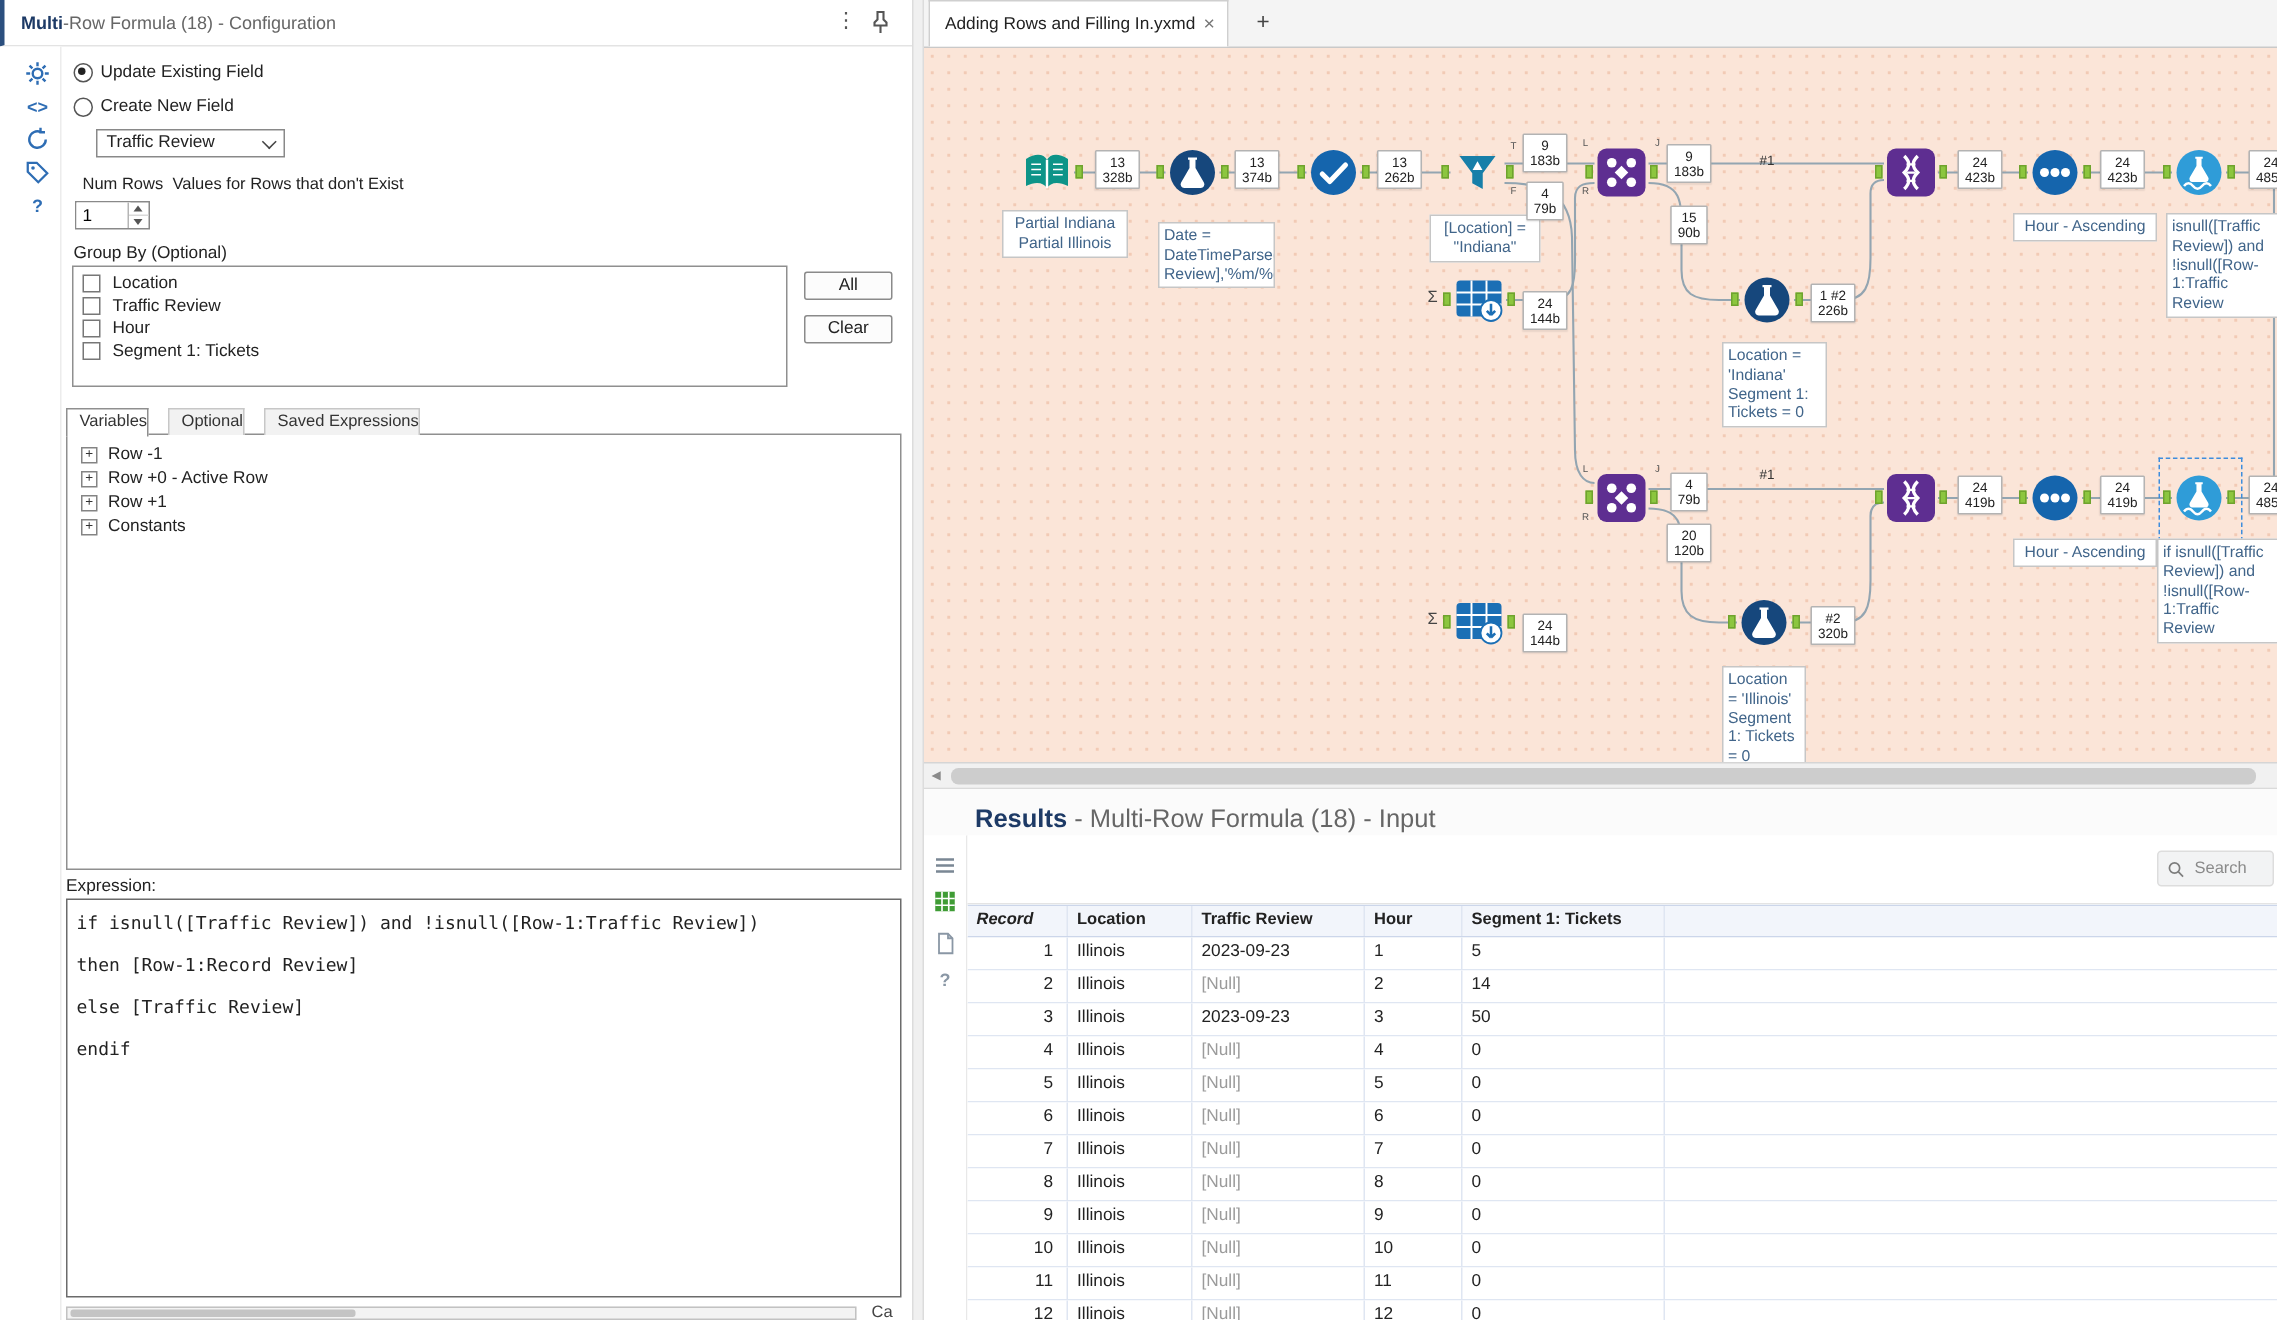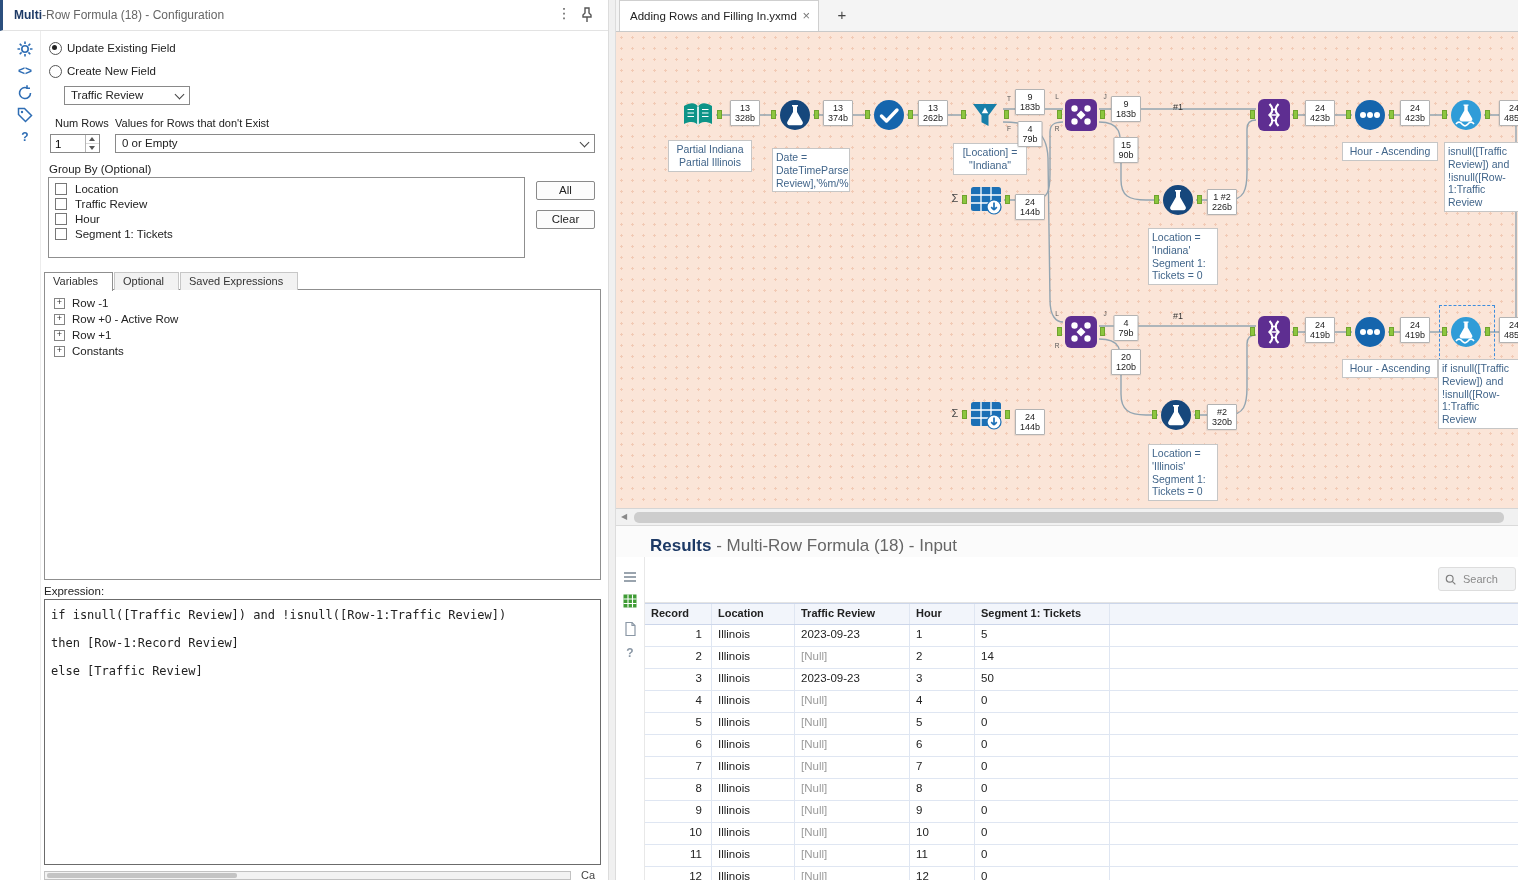--- a/index.html
+++ b/index.html
@@ -38,21 +38,21 @@
   .spin-up::after{top:2px;border-bottom:4px solid #555;}
   .spin-dn::after{top:2px;border-top:4px solid #555;}
 
   .groupbox{position:absolute;left:48px;top:177px;width:477px;height:81px;border:1px solid #8f8f8f;background:#fff;overflow:hidden;padding-top:3px;box-sizing:border-box;}
   .gb-row{height:15px;display:flex;align-items:center;gap:8px;padding-left:6px;font-size:11.5px;cursor:default;}
   .cb{width:10px;height:10px;border:1px solid #777;background:#fff;flex:0 0 auto;}
 
   .btn{position:absolute;border:1px solid #8a8a8a;background:#fcfcfc;font-size:11.5px;text-align:center;line-height:17px;border-radius:2px;height:19px;box-sizing:border-box;cursor:pointer;}
 
   .tabs{position:absolute;left:44px;top:271px;display:flex;align-items:flex-end;z-index:3;}
-  .tab{font-size:11px;padding:2px 14px 3px 8px;border:1px solid #c7c7c7;border-bottom:none;background:#f2f2f2;color:#333;margin-right:1px;cursor:pointer;}
+  .tab{font-size:11px;padding:2px 0 3px 8px;border:1px solid #c7c7c7;border-bottom:none;background:#f2f2f2;color:#333;margin-right:13px;cursor:pointer;}
   .tab.active{background:#fff;border-color:#8f8f8f;position:relative;top:1px;padding-bottom:4px;}
 
   .treebox{position:absolute;left:44px;top:289px;width:557px;height:291px;border:1px solid #8f8f8f;background:#fff;padding-top:5px;box-sizing:border-box;}
   .tree-row{height:16px;display:flex;align-items:center;gap:7px;padding-left:9px;font-size:11.5px;cursor:pointer;}
   .expander{width:9px;height:9px;border:1px solid #848484;background:#fff;font-size:9px;line-height:7px;text-align:center;color:#333;flex:0 0 auto;}
 
   .editor{position:absolute;left:44px;top:599px;width:557px;height:266px;border:1px solid #6b6b6b;background:#fff;
           font-family:"DejaVu Sans Mono","Liberation Mono",monospace;font-size:12px;line-height:14px;
           padding:8px 6px;box-sizing:border-box;overflow:hidden;cursor:text;}
   .exp-line{white-space:pre;}
@@ -173,24 +173,20 @@
   <span class="slabel" style="left:115px;top:117px">Values for Rows that don't Exist</span>
 
   <div class="spinner" style="left:50px;top:134px;width:50px">
     <input type="text" value="1" style="">
     <span class="spin-btns">
         <span class="spin-up"></span>
         <span class="spin-dn"></span>
       </span>
   </div>
 
-  <div class="select" style="left:115px;top:134px;width:480px">
-    <span>0 or Empty</span>
-    <span class="chev"></span>
-  </div>
 
   <span class="flabel" style="left:49px;top:163px">Group By (Optional)</span>
   <div class="groupbox">
       <div class="gb-row">
         <span class="cb"></span>
         <span>Location</span>
       </div>
       <div class="gb-row">
         <span class="cb"></span>
         <span>Traffic Review</span>
@@ -232,20 +228,21 @@
     </div>
 
   <span class="flabel" style="left:44px;top:585px">Expression:</span>
   <div class="editor">
       <div class="exp-line">if isnull([Traffic Review]) and !isnull([Row-1:Traffic Review])</div>
       <div class="exp-line">&nbsp;</div>
       <div class="exp-line">then [Row-1:Record Review]</div>
       <div class="exp-line">&nbsp;</div>
       <div class="exp-line">else [Traffic Review]</div>
       <div class="exp-line">&nbsp;</div>
+      <div class="exp-line">endif</div>
     </div>
   <div class="cfg-hscroll">
       <span class="cfg-hthumb"></span>
     </div>
   <span class="frag">Ca</span>
 
   <div class="splitter"></div>
 
   <div class="doctabs">
     <div class="doctab">
@@ -504,21 +501,21 @@
         <div>320b</div>
       </div>
       <div class="ann" style="left: 52px; top: 108px; width: 84px; text-align: center;">Partial Indiana Partial Illinois</div>
       <div class="ann" style="left: 156px; top: 116px; width: 78px; text-align: left;">Date = DateTimeParse([Traffic Review],'%m/%d/%Y')</div>
       <div class="ann" style="left: 337px; top: 111px; width: 74px; text-align: center;">[Location] = "Indiana"</div>
       <div class="ann" style="left: 726px; top: 110px; width: 96px; text-align: center;">Hour - Ascending</div>
       <div class="ann" style="left: 828px; top: 110px; width: 80px; text-align: left;">isnull([Traffic Review]) and !isnull([Row-1:Traffic Review</div>
       <div class="ann" style="left: 532px; top: 196px; width: 70px; text-align: left;">Location = 'Indiana' Segment 1: Tickets = 0</div>
       <div class="ann" style="left: 726px; top: 327px; width: 96px; text-align: center;">Hour - Ascending</div>
       <div class="ann" style="left: 822px; top: 327px; width: 82px; text-align: left;">if isnull([Traffic Review]) and !isnull([Row-1:Traffic Review</div>
-      <div class="ann" style="left: 532px; top: 412px; width: 70px; text-align: left;">Location = 'Illinois' Segment 1: Tickets = 0</div>
+      <div class="ann" style="left: 532px; top: 412px; width: 56px; text-align: left;">Location = 'Illinois' Segment 1: Tickets = 0</div>
       <div class="clabel" style="left: 562px; top: 70px;">#1</div>
       <div class="clabel" style="left: 562px; top: 279px;">#1</div>
       <div class="clabel" style="left: 339px; top: 160px; font-size: 11px; color: rgb(68, 68, 68);">Σ</div>
       <div class="clabel" style="left: 339px; top: 375px; font-size: 11px; color: rgb(68, 68, 68);">Σ</div>
       <div class="aletter" style="left: 393px; top: 66px;">T</div>
       <div class="aletter" style="left: 393px; top: 96px;">F</div>
       <div class="aletter" style="left: 441px; top: 64px;">L</div>
       <div class="aletter" style="left: 441px; top: 96px;">R</div>
       <div class="aletter" style="left: 489px; top: 64px;">J</div>
       <div class="aletter" style="left: 441px; top: 281px;">L</div>
@@ -562,21 +559,21 @@
             <circle cx="7" cy="7" r="4.2" fill="none" stroke="#7d7d7d" stroke-width="1.4"></circle>
             <path d="M10.2 10.2L14 14" stroke="#7d7d7d" stroke-width="1.4"></path>
           </svg>
       </span>
       <input placeholder="Search" style="">
     </div>
   </div>
 
   <div class="res-table">
     <div class="th-row">
-        <div class="cell" style="width: 67px;">Record</div>
+        <div class="cell" style="width: 67px; font-style: italic;">Record</div>
         <div class="cell" style="width: 83px;">Location</div>
         <div class="cell" style="width: 115px;">Traffic Review</div>
         <div class="cell" style="width: 65px;">Hour</div>
         <div class="cell" style="width: 135px;">Segment 1: Tickets</div>
       </div>
     <div id="res-body">
         <div class="td-row">
           <div class="cell record" style="width: 67px;">1</div>
           <div class="cell" style="width: 83px;">Illinois</div>
           <div class="cell" style="width: 115px;">2023-09-23</div>

